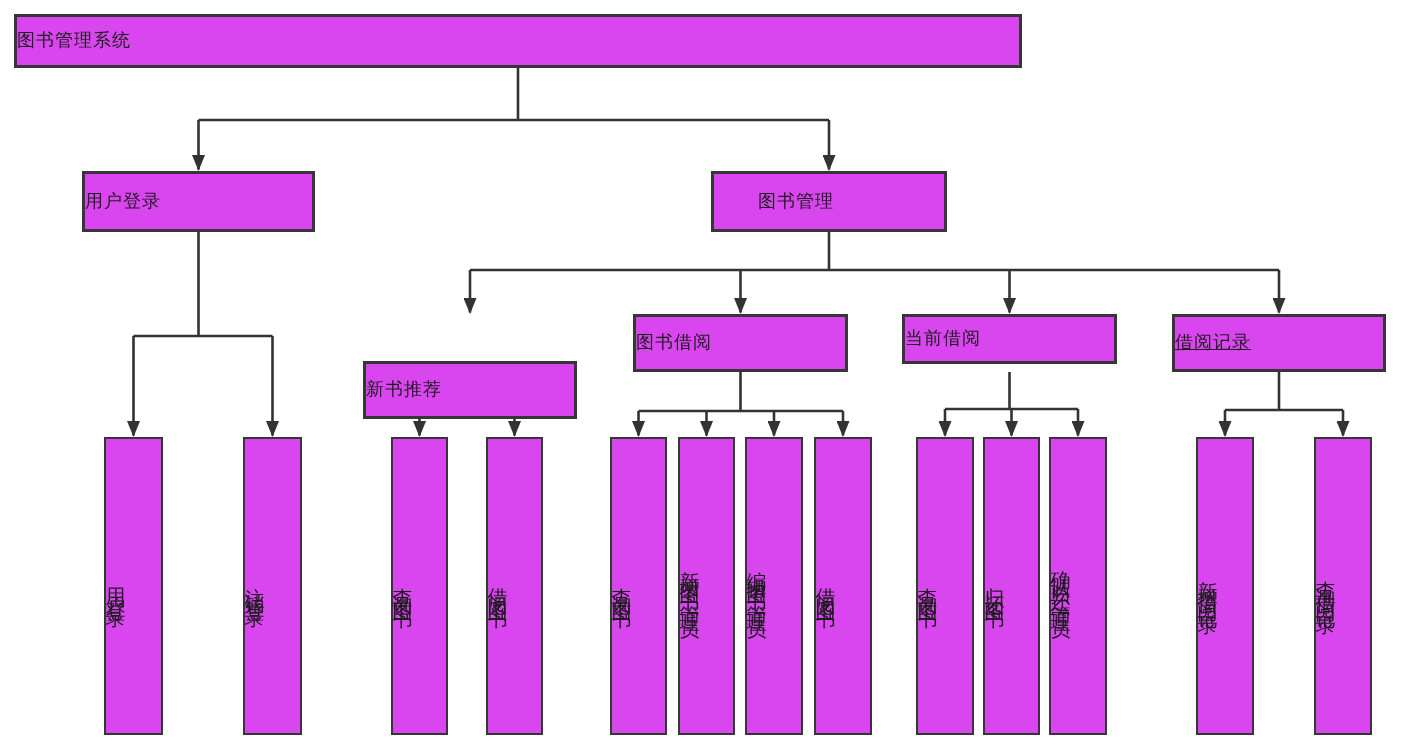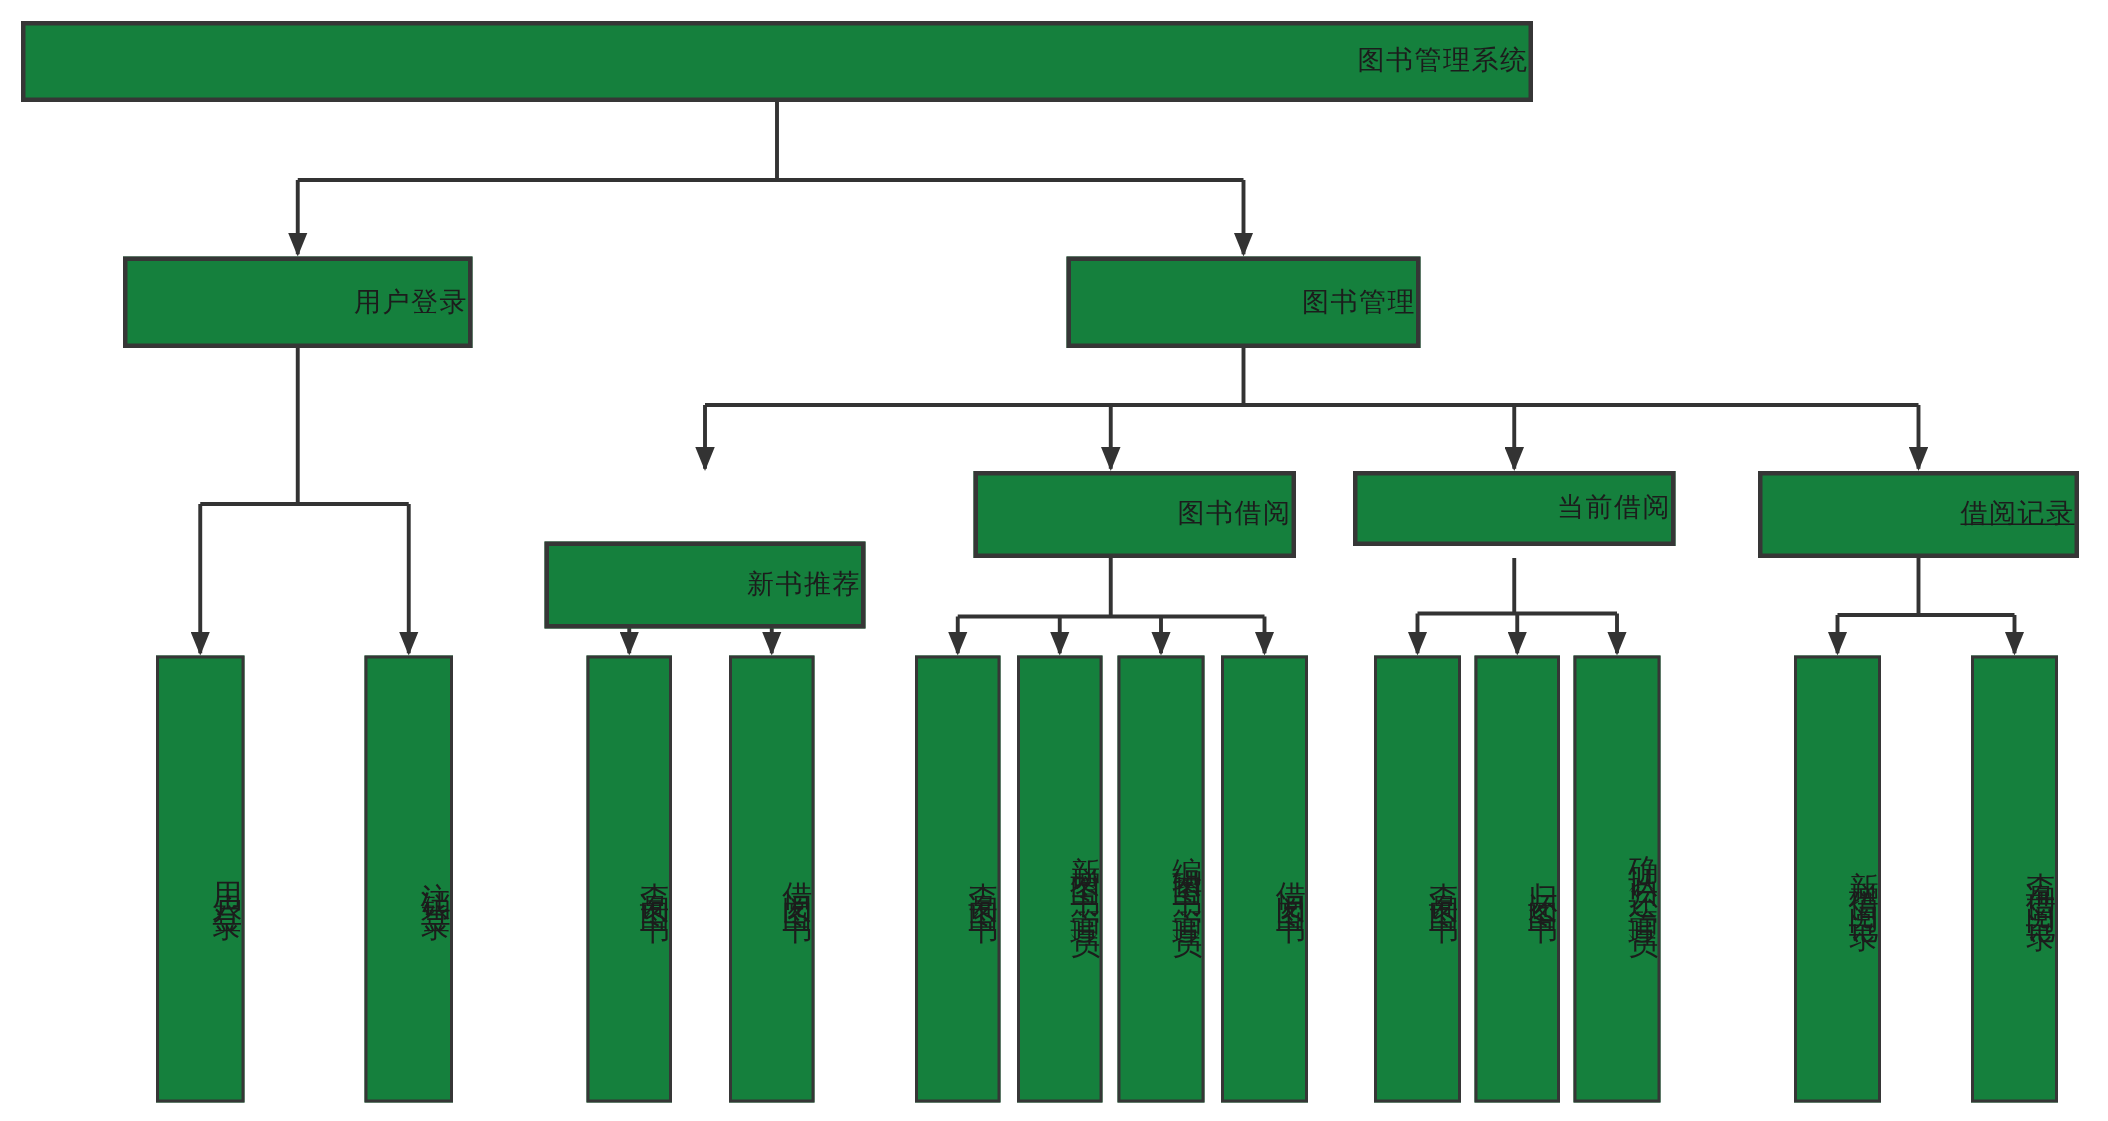--- a/index.html
+++ b/index.html
@@ -18,25 +18,25 @@
   }
   .wire {
     fill: none;
     stroke: #333333;
     stroke-width: 2.6;
   }
   .arrowhead-fill { fill: #333333; }
   .node {
     position: absolute;
     box-sizing: border-box;
-    background: #15803d;
+    background: #d946ef;
     border: 3px solid #363636;
     display: flex;
     align-items: center;
-    justify-content: flex-end;
+    justify-content: flex-start;
     color: #1c1c1c;
     font-size: 18px;
     letter-spacing: 1px;
     text-align: center;
     line-height: 1.2;
   }
   .node.root { font-size: 18px; }
   .node.vertical {
     border-width: 2.5px;
     font-size: 20px;
@@ -119,21 +119,21 @@
       </div>
       <div class="node" style="left: 82px; top: 171px; width: 233px; height: 61px;">
         <span class="lbl">用户登录</span>
       </div>
       <div class="node" style="left: 711px; top: 171px; width: 236px; height: 61px; padding-left: 44px;">
         <span class="lbl">图书管理</span>
       </div>
       <div class="node" style="left: 363px; top: 314px; width: 214px; height: 58px; margin-top: 47px;">
         <span class="lbl">新书推荐</span>
       </div>
-      <div class="node" style="left: 649px; top: 314px; width: 215px; height: 58px;">
+      <div class="node" style="left: 633px; top: 314px; width: 215px; height: 58px;">
         <span class="lbl">图书借阅</span>
       </div>
       <div class="node" style="left: 902px; top: 314px; width: 215px; height: 50px;">
         <span class="lbl">当前借阅</span>
       </div>
       <div class="node" style="left: 1172px; top: 314px; width: 214px; height: 58px; text-decoration: underline;">
         <span class="lbl">借阅记录</span>
       </div>
       <div class="node vertical" style="left: 104px; top: 437px; width: 59px; height: 298px;">
         <span class="lbl">用户登录</span>

